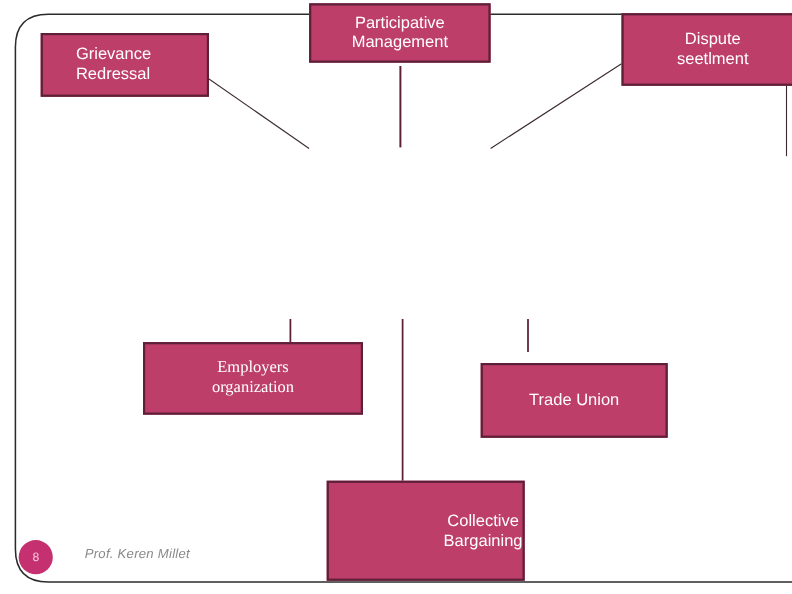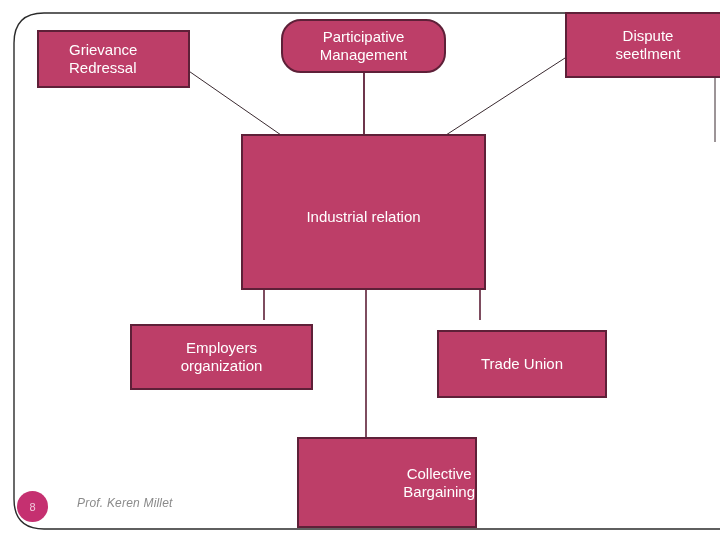--- a/index.html
+++ b/index.html
@@ -57,36 +57,36 @@
 
   #node-grievance {
     left: 17px;  top: 30px;
     width: 153px; height: 58px;
     justify-content: flex-start;
     text-align: left;
     padding-left: 30px;
     margin-left: 20px;
   }
   #node-participative {
-    left: 281px; top: 19px;
-    width: 165px; height: 54px; border-radius: 20px;
+    left: 281px; top: 3px;
+    width: 165px; height: 54px;
   }
   #node-dispute {
     left: 565px; top: 12px;
     width: 166px; height: 66px;
   }
   #node-industrial {
     left: 241px; top: 134px;
     width: 245px; height: 156px;
     align-items: flex-start;
     padding-top: 72px;
   }
   #node-employers {
-    left: 130px; top: 324px;
-    width: 183px; height: 66px;
+    left: 130px; top: 311px;
+    width: 200px; height: 66px; font-family: Liberation Serif, serif;
   }
   #node-trade {
     left: 437px; top: 330px;
     width: 170px; height: 68px;
   }
   #node-collective {
     left: 297px; top: 437px;
     width: 180px; height: 91px; justify-content: flex-end;
   }
 
@@ -151,23 +151,20 @@
   <div class="node" id="node-participative">
     <span class="label">Participative
 Management</span>
   </div>
 
   <div class="node" id="node-dispute">
     <span class="label">Dispute
 seetlment</span>
   </div>
 
-  <div class="node" id="node-industrial">
-    <span class="label">Industrial relation</span>
-  </div>
 
   <div class="node" id="node-employers">
     <span class="label">Employers
 organization</span>
   </div>
 
   <div class="node" id="node-trade">
     <span class="label">Trade Union</span>
   </div>
 

